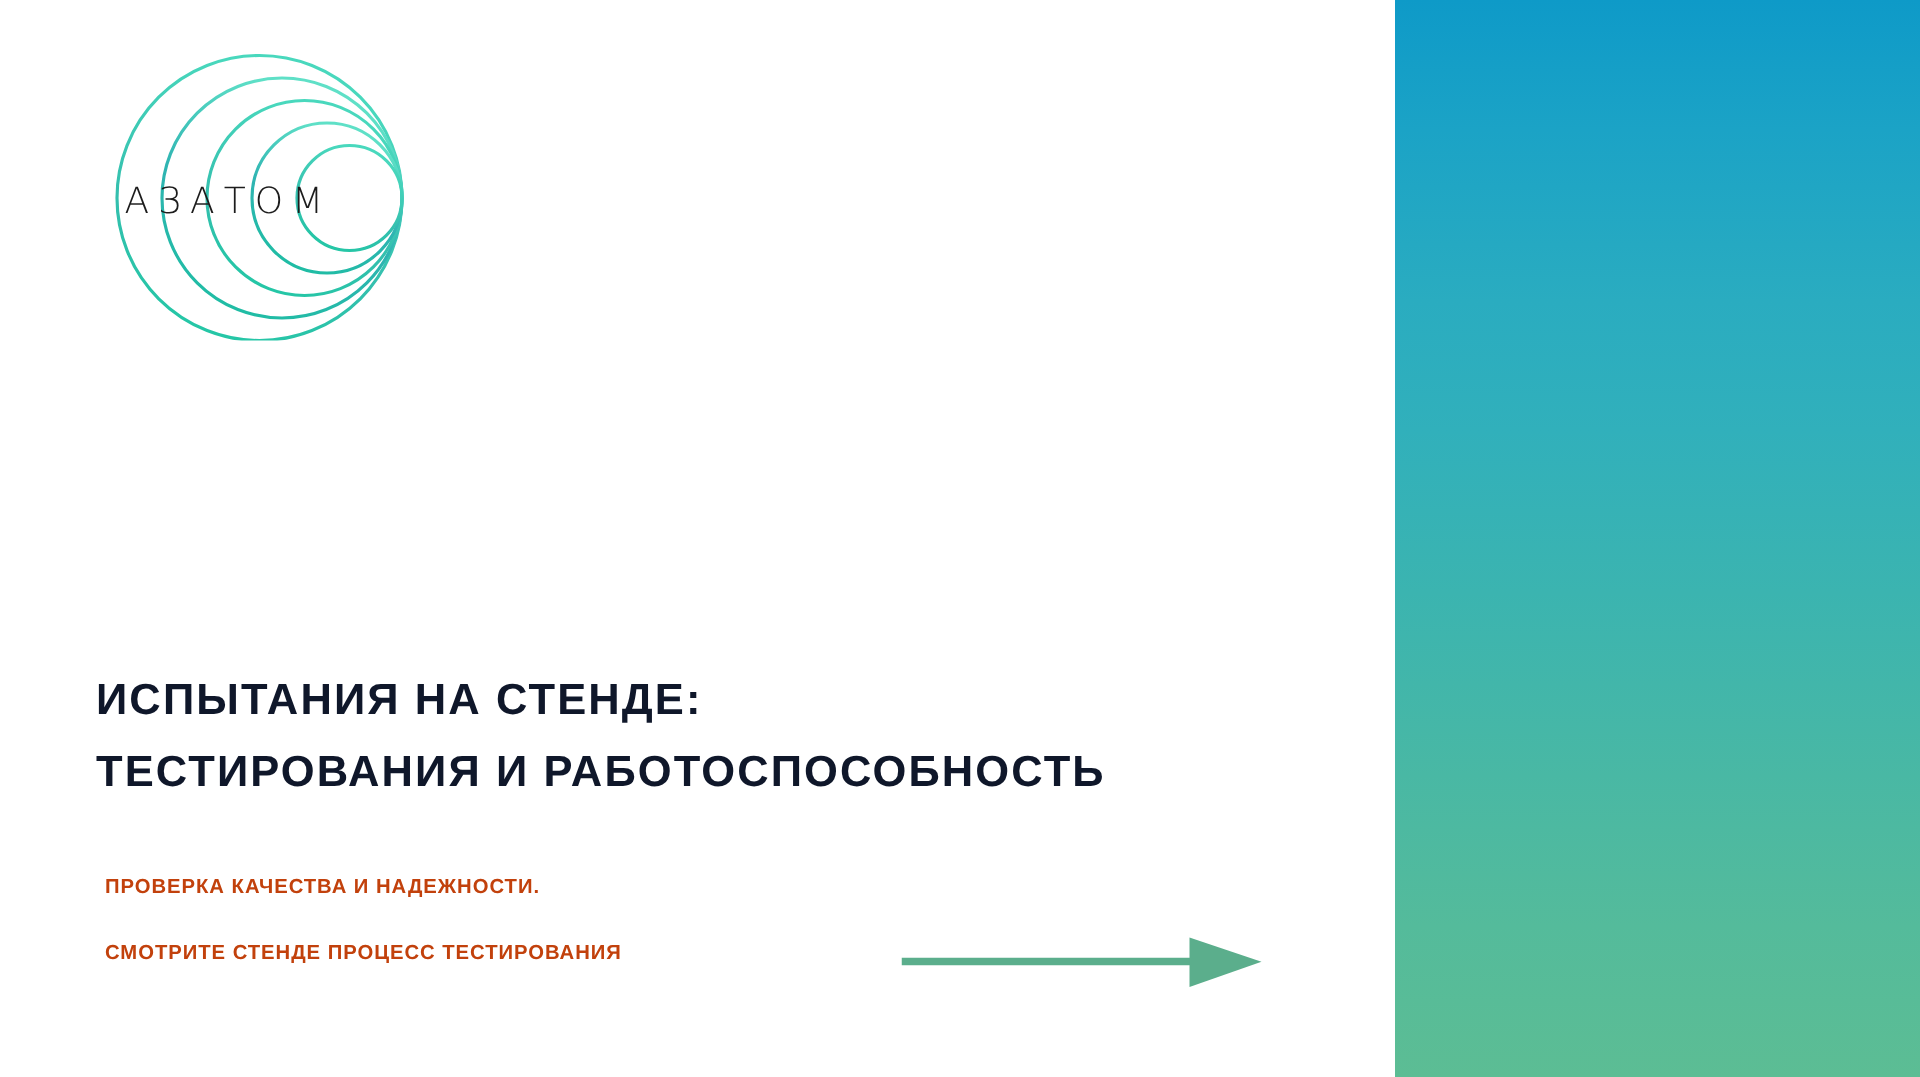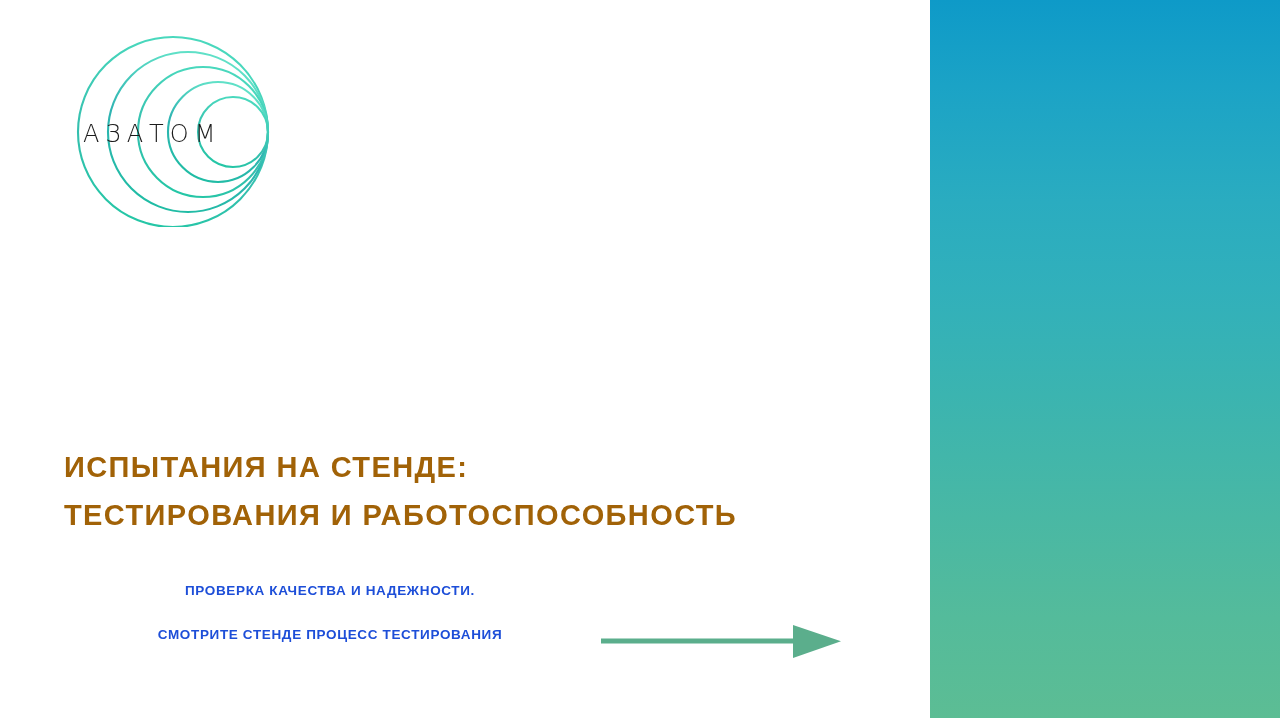--- a/index.html
+++ b/index.html
@@ -72,41 +72,40 @@
     position: absolute;
     left: 64px;
     top: 443px;
     width: 820px;
   }
   .title-line {
     font-family: "Liberation Sans", sans-serif;
     font-size: 29px;
     font-weight: bold;
     letter-spacing: 1.4px;
-    color: #a16207;
+    color: #0f172a;
     line-height: 48px;
     white-space: nowrap;
   }
 
   
   .subtitle-block {
     position: absolute;
     left: 70px;
     top: 580px;
     width: 520px;
   }
   .subtitle-line {
     font-family: "Liberation Sans", sans-serif;
     font-size: 13.5px;
     font-weight: bold;
     letter-spacing: 0.65px;
-    color: #1d4ed8;
+    color: #c2410c;
     line-height: 22px;
     white-space: nowrap;
-    text-align: center;
   }
   .subtitle-line.second {
     margin-top: 22px;
   }
 
   
   .arrow {
     position: absolute;
     left: 601px;
     top: 617px;

